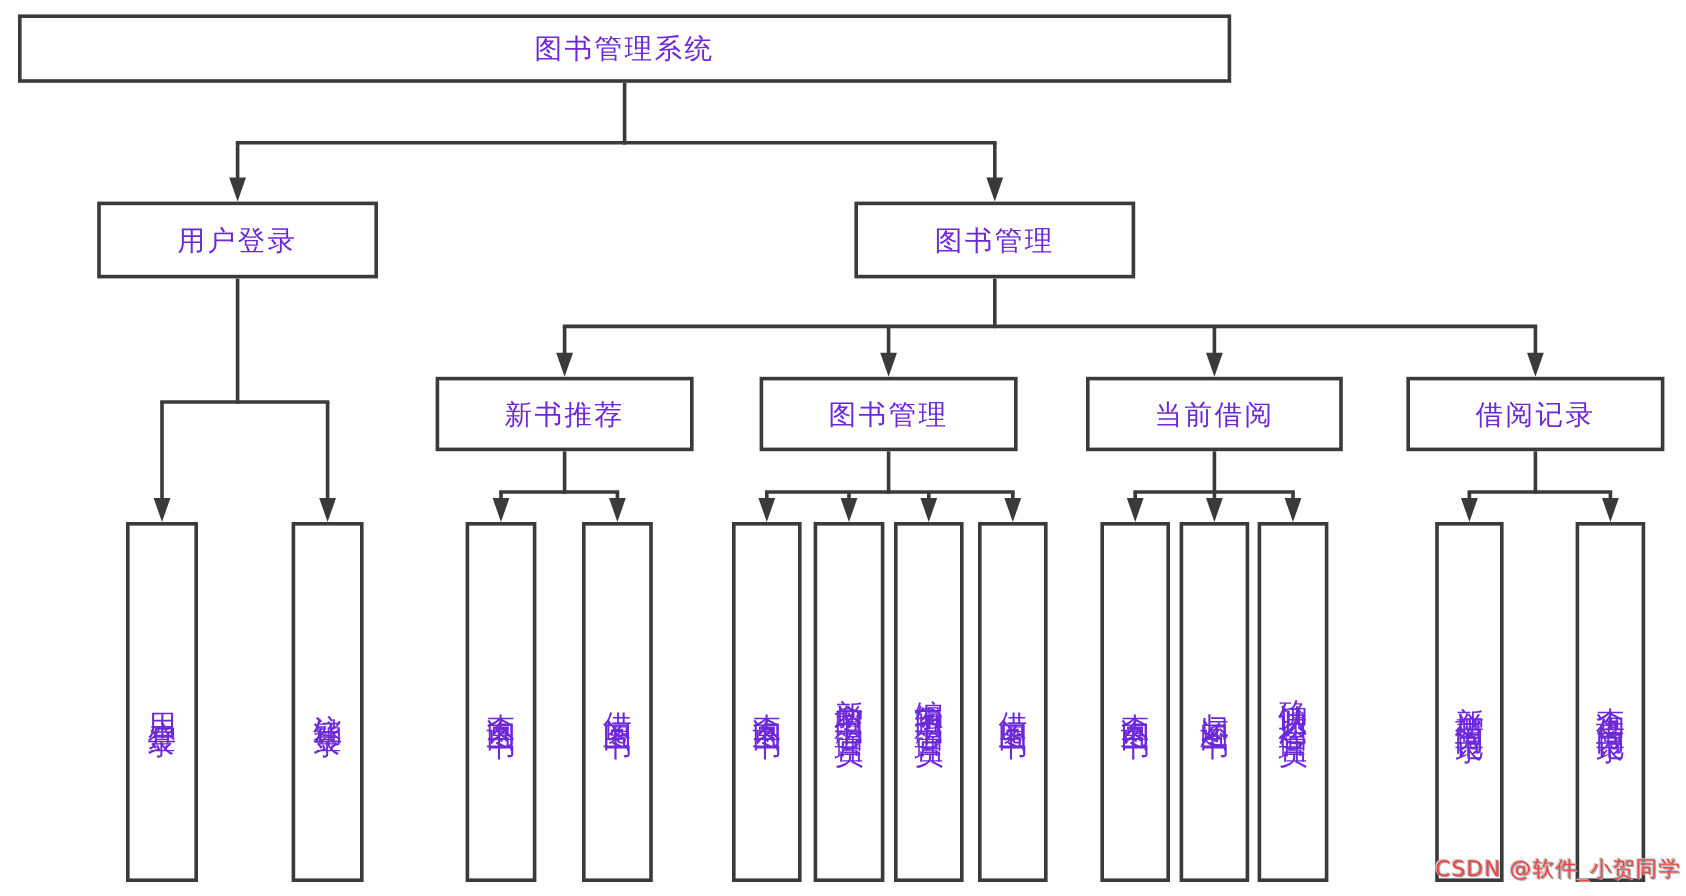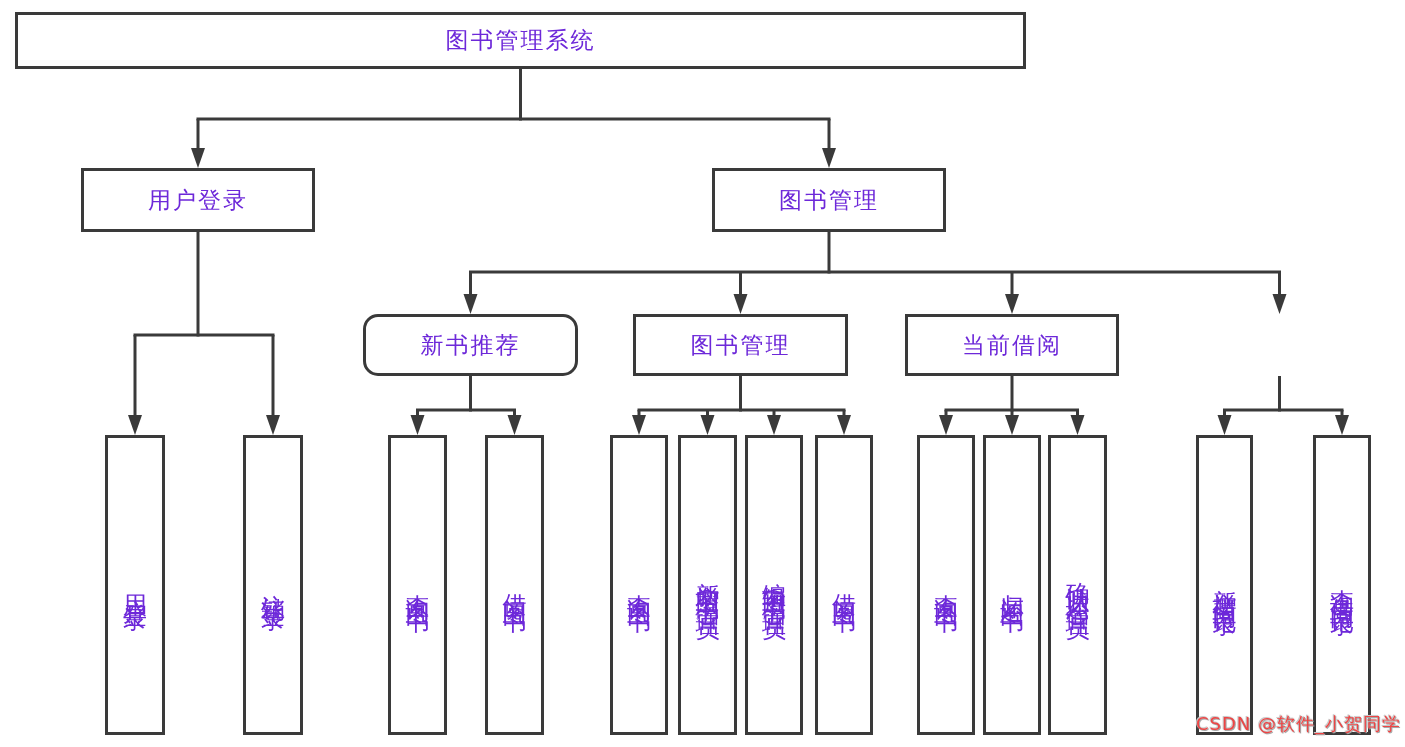--- a/index.html
+++ b/index.html
@@ -145,29 +145,32 @@
     <span>图书管理系统</span>
   </div>
 
   <div class="node lvl1 h-label" style="left:81px;">
     <span>用户登录</span>
   </div>
   <div class="node lvl1 h-label" style="left:712px;">
     <span>图书管理</span>
   </div>
 
-  <div class="node lvl2 h-label" style="left:363px;width:215px;border-radius:15px;">
+  <div class="node lvl2 h-label" style="left:363px;width:215px;">
     <span>新书推荐</span>
   </div>
   <div class="node lvl2 h-label" style="left:633px;width:215px;">
     <span>图书管理</span>
   </div>
   <div class="node lvl2 h-label" style="left:905px;width:214px;justify-content:center;">
     <span>当前借阅</span>
   </div>
+  <div class="node lvl2 h-label" style="left:1172px;width:215px;">
+    <span>借阅记录</span>
+  </div>
 
   <div class="node leaf" style="left:105px;width:60px;">
     <span>用户登录</span>
   </div>
   <div class="node leaf" style="left:243px;width:60px;">
     <span>注销登录</span>
   </div>
 
   <div class="node leaf" style="left:388px;width:59px;">
     <span>查询图书</span>

